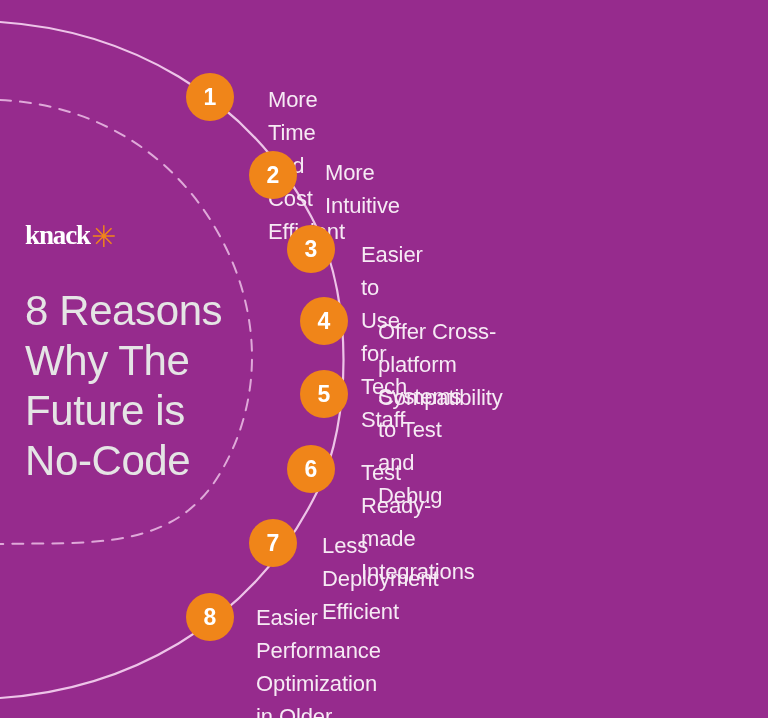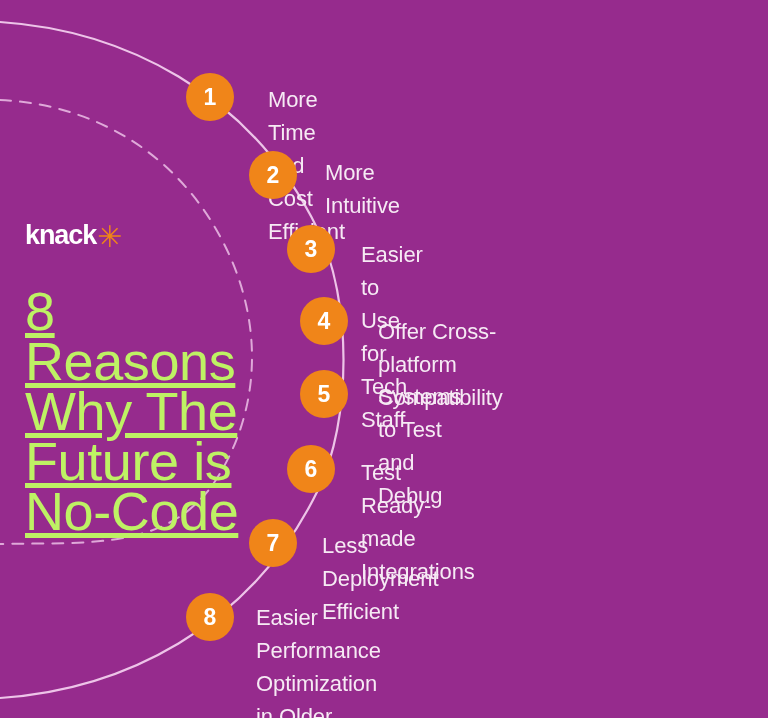--- a/index.html
+++ b/index.html
@@ -15,21 +15,21 @@
   #stage{position:relative;width:768px;height:718px;background:#962b8d;overflow:hidden;}
 
   
   #curves{position:absolute;left:0;top:0;width:768px;height:718px;pointer-events:none;}
 
   
   #left-panel{position:absolute;left:25px;top:222px;width:215px;}
 
   #logo{display:block;height:26px;margin-bottom:38px;}
   .logo-word{
-    font-family:Liberation Sans, sans-serif;
+    font-family:Liberation Serif, serif;
     font-weight:bold;
     font-size:27px;
     letter-spacing:-1.1px;
     color:#ffffff;
     line-height:26px;
     display:inline-block;
     vertical-align:middle;
   }
   .logo-star{
     color:#f08519;
@@ -37,27 +37,26 @@
     font-weight:bold;
     line-height:26px;
     display:inline-block;
     vertical-align:middle;
     margin-left:1px;
     position:relative;
     top:2px;
   }
 
   #headline{
-    color:#bef264;
-    font-size:54px;
+    color:#e5e5e5;
+    font-size:42px;
     line-height:50px;
     font-weight:400;
     letter-spacing:-0.4px;
     white-space:pre-line;
-    text-decoration:underline;
   }
 
   
   .step{position:absolute;}
   .bubble{
     position:absolute;
     width:48px;height:48px;
     border-radius:50%;
     background:#f08519;
     color:#ffffff;

